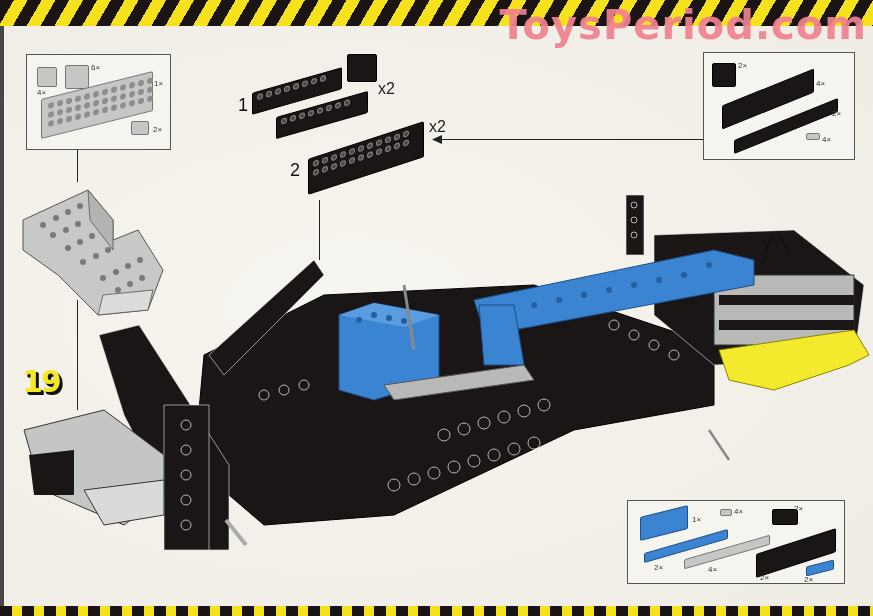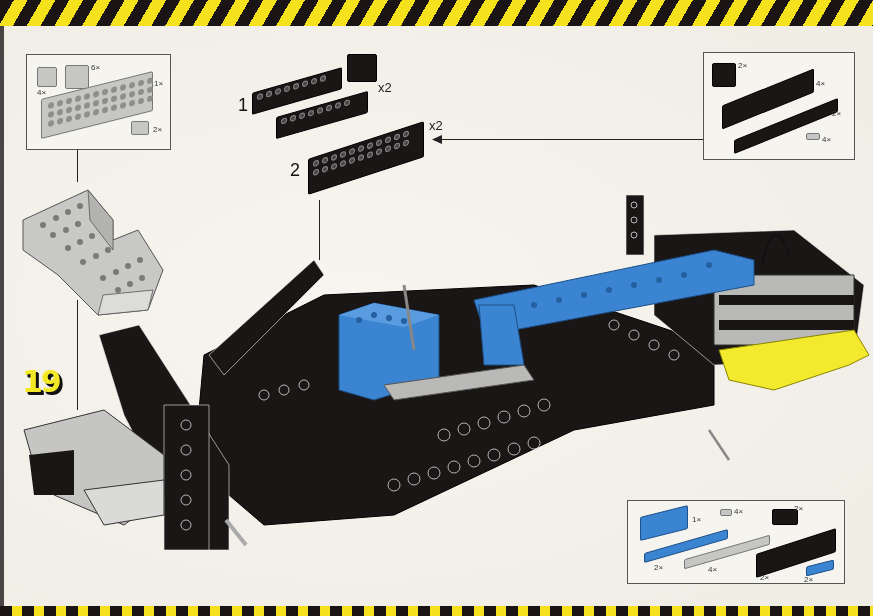--- a/index.html
+++ b/index.html
@@ -29,35 +29,36 @@
   .grey { background: #c6c6c4; border: 1px solid #777; }
   .black { background: #1a1616; border: 1px solid #000; }
   .blue { background: #3a84d2; border: 1px solid #1d4f88; }
 
   .stud-row { position: absolute; display: flex; gap: 3px; }
   .stud { width: 6px; height: 6px; border-radius: 50%; }
   .stud.g { background: #8e8e8c; }
   .stud.k { background: #4a4545; border: 1px solid #888; }
 
   .step-label { position: absolute; font-size: 18px; color: #111; }
-  .mult { position: absolute; font-size: 13px; color: #222; }
+  .mult { position: absolute; font-size: 16px; color: #222; }
 
   .arrow-line { position: absolute; background: #222; }
 
   .step-number { position: absolute; left: 22px; top: 364px; font-size: 30px; font-weight: bold;
     color: #f3e825; text-shadow: 3px 3px 0 #111, 2px 2px 0 #111; font-family: "DejaVu Sans", sans-serif; letter-spacing: -2px; }
 
   svg { position: absolute; }
 </style>
 </head>
 <body>
 
 <div class="page">
 
   <div class="stripe top"></div>
+  <div class="watermark">ToysPeriod.com</div>
   <div class="left-edge"></div>
 
   <div class="parts-box" style="left:26px;top:54px;width:145px;height:96px;">
     <div class="brick grey" style="left:10px;top:12px;width:20px;height:20px;"></div>
     <span class="qty" style="left:10px;top:33px;">4×</span>
     <div class="brick grey" style="left:38px;top:10px;width:24px;height:24px;"></div>
     <span class="qty" style="left:64px;top:8px;">6×</span>
     <div class="brick grey" style="left:14px;top:30px;width:112px;height:40px;transform:skewY(-14deg);">
       <div class="stud-row" style="left:6px;top:5px;">
           <span class="stud g"></span>

